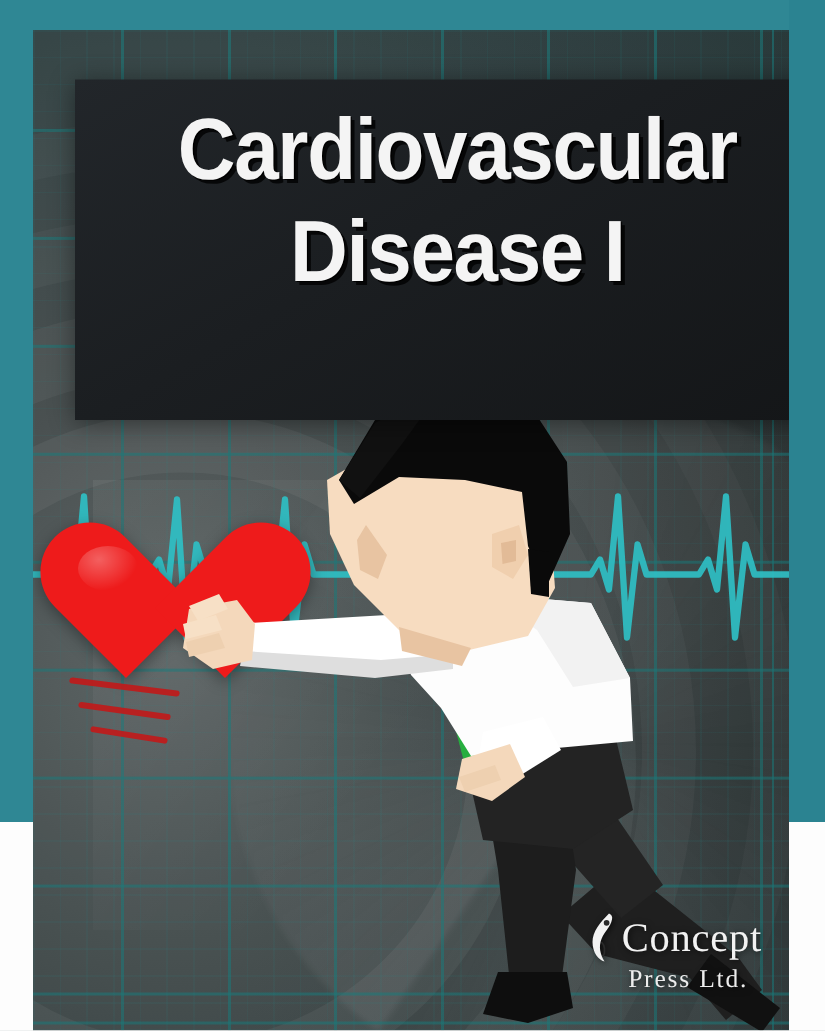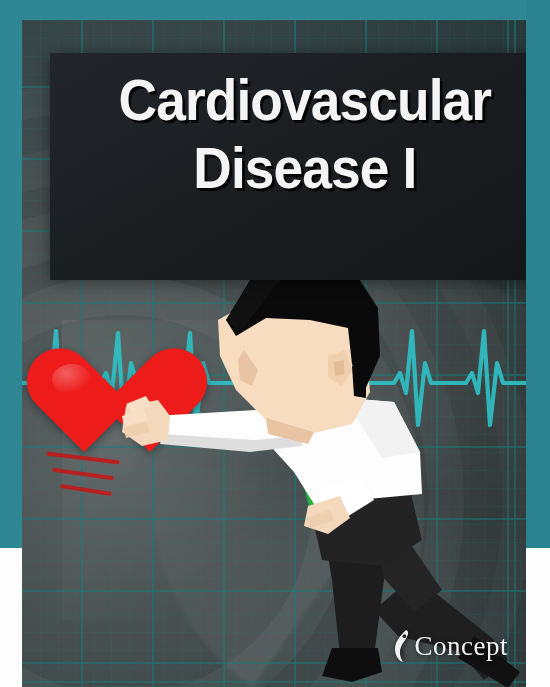--- a/index.html
+++ b/index.html
@@ -277,20 +277,21 @@
     <div class="logo">
       <div class="logo-row">
         <svg class="logo-mark" viewBox="0 0 22 34">
           <path d="M14,1 C8,7 3,13 3,20 C3,27 7,32 11,33 C8,28 7,23 9,18
                    C11,13 15,10 16,5 C16.5,3 15.6,1.6 14,1 Z" fill="#f2f2f2"></path>
           <circle cx="12.4" cy="7.2" r="1.9" fill="#2b2b2b"></circle>
           <path d="M9,20 C11,22 12,26 10,30" fill="none" stroke="#2b2b2b" stroke-width="1.1"></path>
         </svg>
         <span class="logo-name">Concept</span>
       </div>
+      <span class="logo-sub">Press Ltd.</span>
     </div>
 
   </div>
 
   <div class="frame-top"></div>
   <div class="frame-left"></div>
   <div class="frame-right"></div>
   <div class="gutter-left"></div>
   <div class="gutter-right"></div>
 

